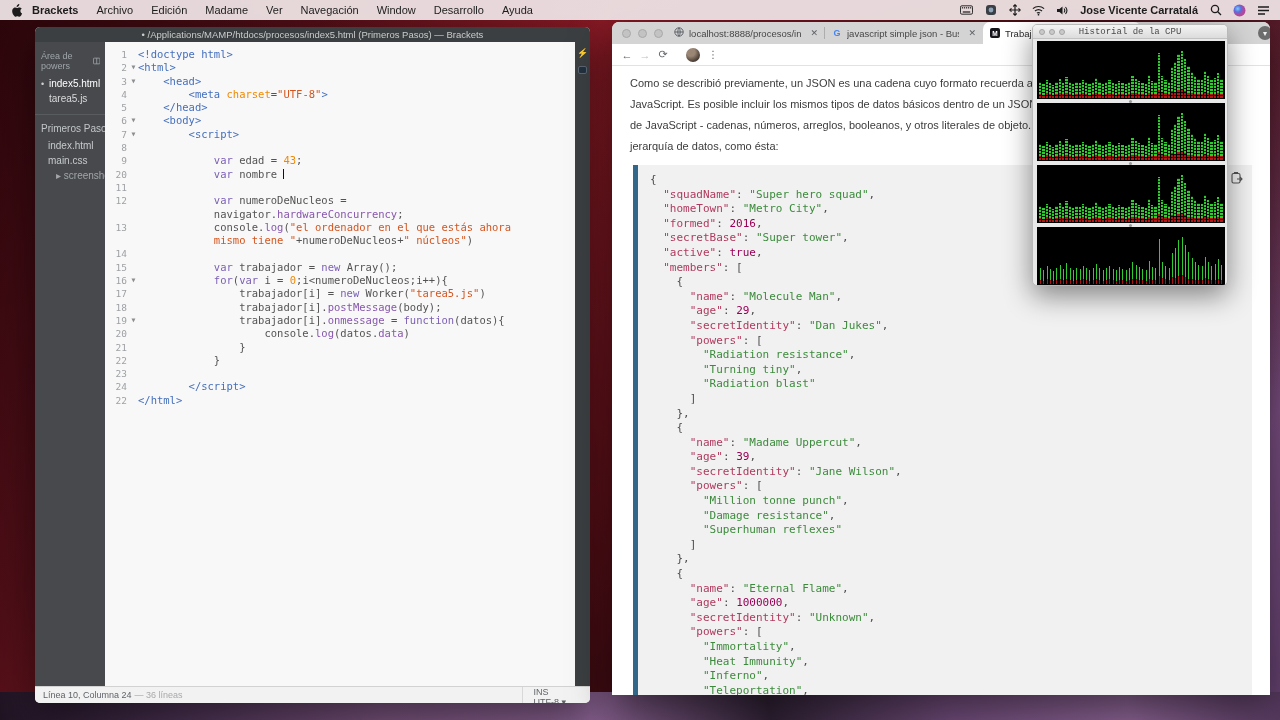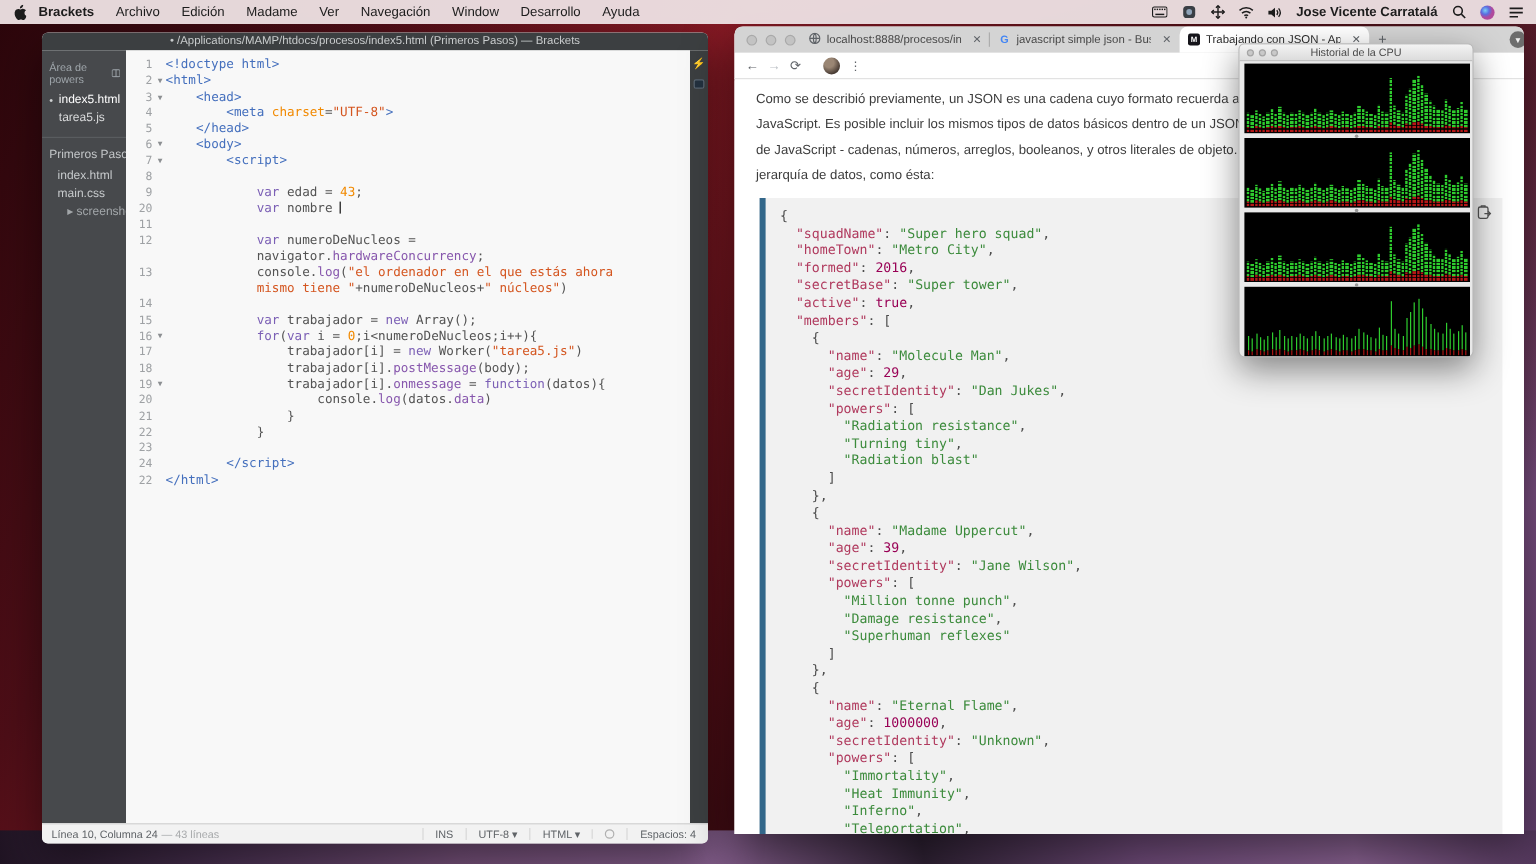--- a/index.html
+++ b/index.html
@@ -46,21 +46,21 @@
   .seg.ck{color:#7b5fb5} .seg.cn{color:#f18900} .seg.cs{color:#d4551f}
   .seg.ct{color:#446fbd} .seg.ca{color:#f18900} .seg.cp{color:#8757ad} .seg.cd{color:#535353}
   .cursor { display:inline-block; width:1px; height:10px; background:#111; vertical-align:-1px;}
   .b-rail { width:15px; background:#3c3f41; flex:none; display:flex; flex-direction:column; align-items:center; padding-top:6px; gap:8px;}
   .rail-bolt { color:#b8bbbd; font-size:9px; }
   .rail-brick { width:9px; height:8px; background:#23313f; border-radius:2px; border:1px solid #5a6672;}
   .b-status { position:absolute; left:0; bottom:0; right:0; height:17px; background:#f2f2f2; border-top:1px solid #d2d2d2;
     display:flex; align-items:center; font-size:9px; color:#5f6367;}
   .b-status .pos { padding-left:8px; }
   .b-status .dim { color:#a7a9ab; margin-left:3px;}
-  .b-status .right { margin-left:auto; display:flex; align-items:center; height:100%;}
+  .b-status .right { margin-left:auto; display:flex; align-items:flex-start; height:100%;flex-direction:column;}
   .st-seg { display:flex; align-items:center; padding:0 10px; border-left:1px solid #d8d8d8; white-space:nowrap;}
   .lint-circle { width:8px; height:8px; border:1px solid #b0b0b0; border-radius:50%; }
 
   
   #chrome { position:absolute; left:612px; top:22px; width:658px; height:673px; border-radius:7px 7px 0 0;
     overflow:hidden; box-shadow:0 14px 40px rgba(0,0,0,.5); background:#fff; }
   .c-tabs { position:absolute; left:0; top:0; right:0; height:22px; background:#d4d4d4; }
   .win-dot { position:absolute; top:7px; width:9px; height:9px; border-radius:50%; background:#c3c3c3; border:0.5px solid #a9a9a9;}
   .tab { position:absolute; top:0; height:22px; display:flex; align-items:center; gap:5px; padding:0 7px; font-size:9.5px; color:#474747; }
   .tab .ttl { white-space:nowrap; overflow:hidden; max-width:112px; }
@@ -85,22 +85,22 @@
   .kebab { color:#5f6368; font-size:10px; margin-left:8px; letter-spacing:0;}
   .c-content { position:absolute; left:0; top:45px; right:0; bottom:0; background:#fff; overflow:hidden;}
   .article-p { position:absolute; left:18px; top:6px; width:548px; font-size:11px; line-height:21px; color:#3c3c3c;}
   .codeblock { position:absolute; left:21px; top:98px; width:619px; background:#f1f1f1;
     border-left:5px solid #33678a; padding:8px 12px 12px 12px; }
   .jrow { height:14.6px; font:11px "DejaVu Sans Mono", monospace; white-space:pre; }
   .seg.jk{color:#b03a5e} .seg.jv{color:#3c8b3c} .seg.jn{color:#990055} .seg.jp{color:#4d4d4d}
   .copy-ic { position:absolute; right:9px; top:5px; color:#555; }
 
   
-  #cpuwin { position:absolute; left:1032px; top:36px; width:196px; height:262px; background:#e9e9e9;
-    border-radius:5px; box-shadow:0 10px 28px rgba(0,0,0,.45); overflow:hidden; z-index:40; border:1px solid #b9b9b9;}
+  #cpuwin { position:absolute; left:1032px; top:24px; width:196px; height:262px; background:#e9e9e9;
+    border-radius:5px; box-shadow:0 10px 28px rgba(0,0,0,.45); overflow:hidden; z-index:40; border:1px solid #b9b9b9;font-family:Liberation Mono, monospace;}
   .cpu-title { position:absolute; left:0; top:0; right:0; height:14px; background:linear-gradient(#f4f4f4,#dcdcdc);
     border-bottom:1px solid #c2c2c2; font-size:9px; color:#4a4a4a; text-align:center; line-height:14px;}
   .cpu-dot { position:absolute; top:4px; width:6px; height:6px; border-radius:50%; background:#c9c9c9; border:0.5px solid #a5a5a5;}
   .cpu-panel { position:absolute; left:4px; width:188px; height:58px; background:#000; display:flex; align-items:flex-end;
     padding:2px 1px 1px 2px; }
   .slot { flex:1; height:100%; display:flex; flex-direction:column; justify-content:flex-end; margin-right:1px; }
   .led .gu { background:repeating-linear-gradient(to top,#2ecc2e 0 2px,#062306 2px 3px); }
   .led .sy { background:repeating-linear-gradient(to top,#b51616 0 2px,#230404 2px 3px); }
   .thin .slot { margin-right:2px; padding-left:1px; }
   .thin .gu { background:#2ecc2e; }
@@ -355,21 +355,21 @@
             </div>
           </div>
       </div>
       <div class="b-rail">
         <span class="rail-bolt">⚡</span>
         <span class="rail-brick"></span>
       </div>
     </div>
     <div class="b-status">
       <span class="pos">Línea 10, Columna 24</span>
-      <span class="dim">— 43 líneas</span>
+      <span class="dim">— 36 líneas</span>
       <span class="right">
         <span class="st-seg">INS</span>
         <span class="st-seg">UTF-8 ▾</span>
         <span class="st-seg">HTML ▾</span>
         <span class="st-seg">
             <span class="lint-circle"></span>
           </span>
         <span class="st-seg">Espacios: 4</span>
       </span>
     </div>

